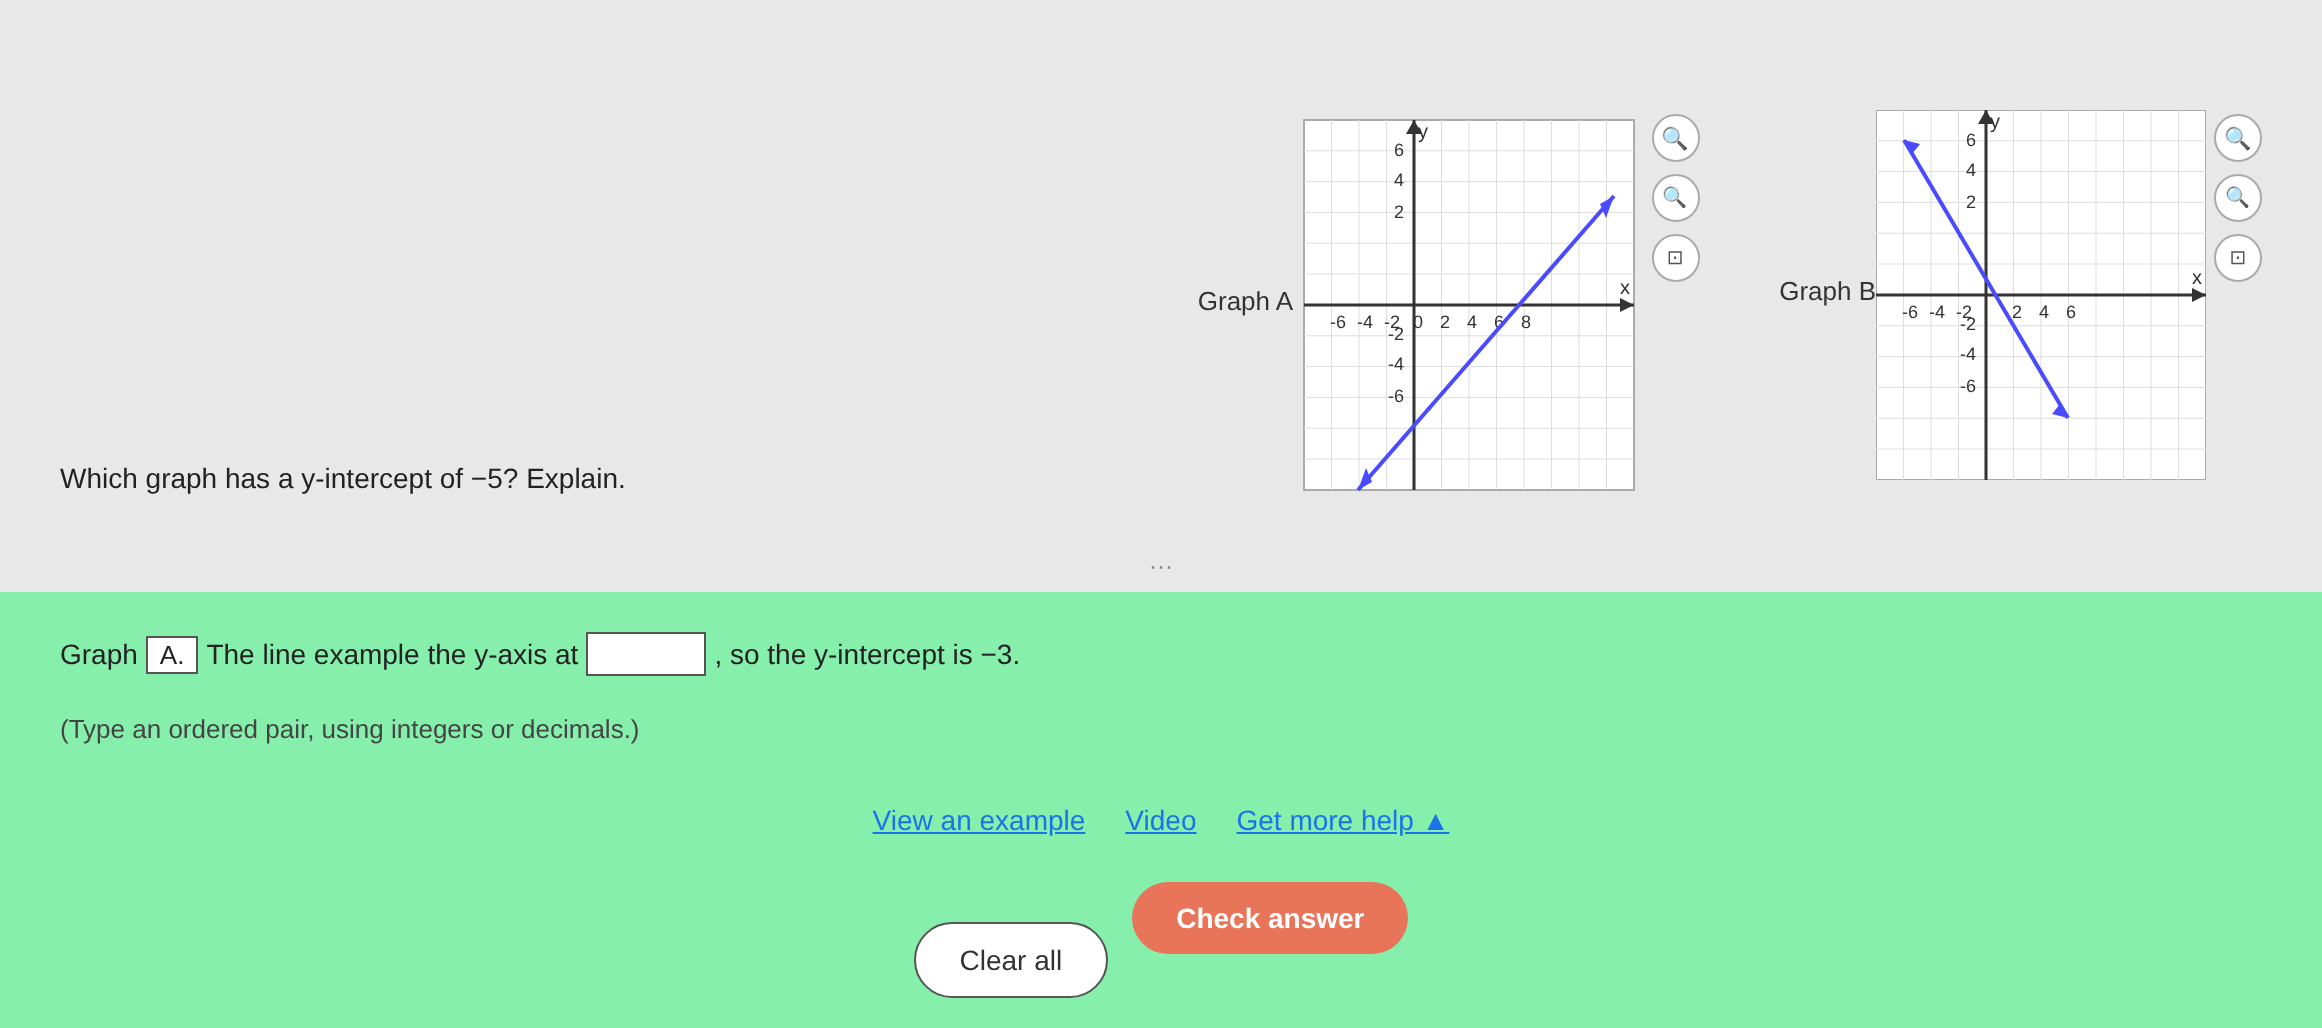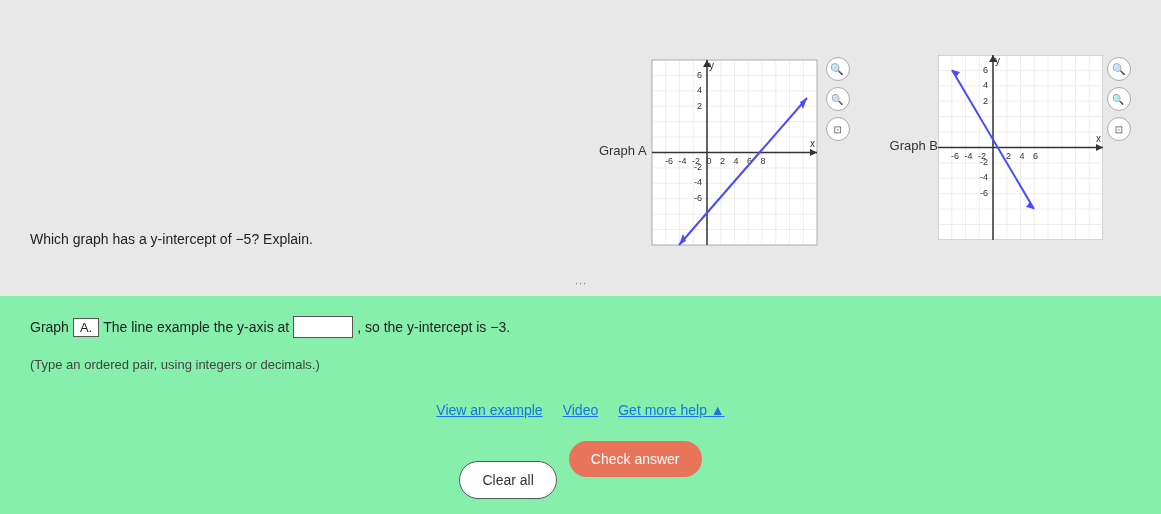--- a/index.html
+++ b/index.html
@@ -188,21 +188,21 @@
     }
 
     .check-btn {
       padding: 10px 22px;
       border: none;
       border-radius: 20px;
       background: #e8745a;
       font-size: 14px;
       cursor: pointer;
       color: #fff;
-      font-weight: 400;
+      font-weight: 700;
     }
 
     
     svg.graph {
       display: block;
     }
   </style>
 </head>
 <body>
 

